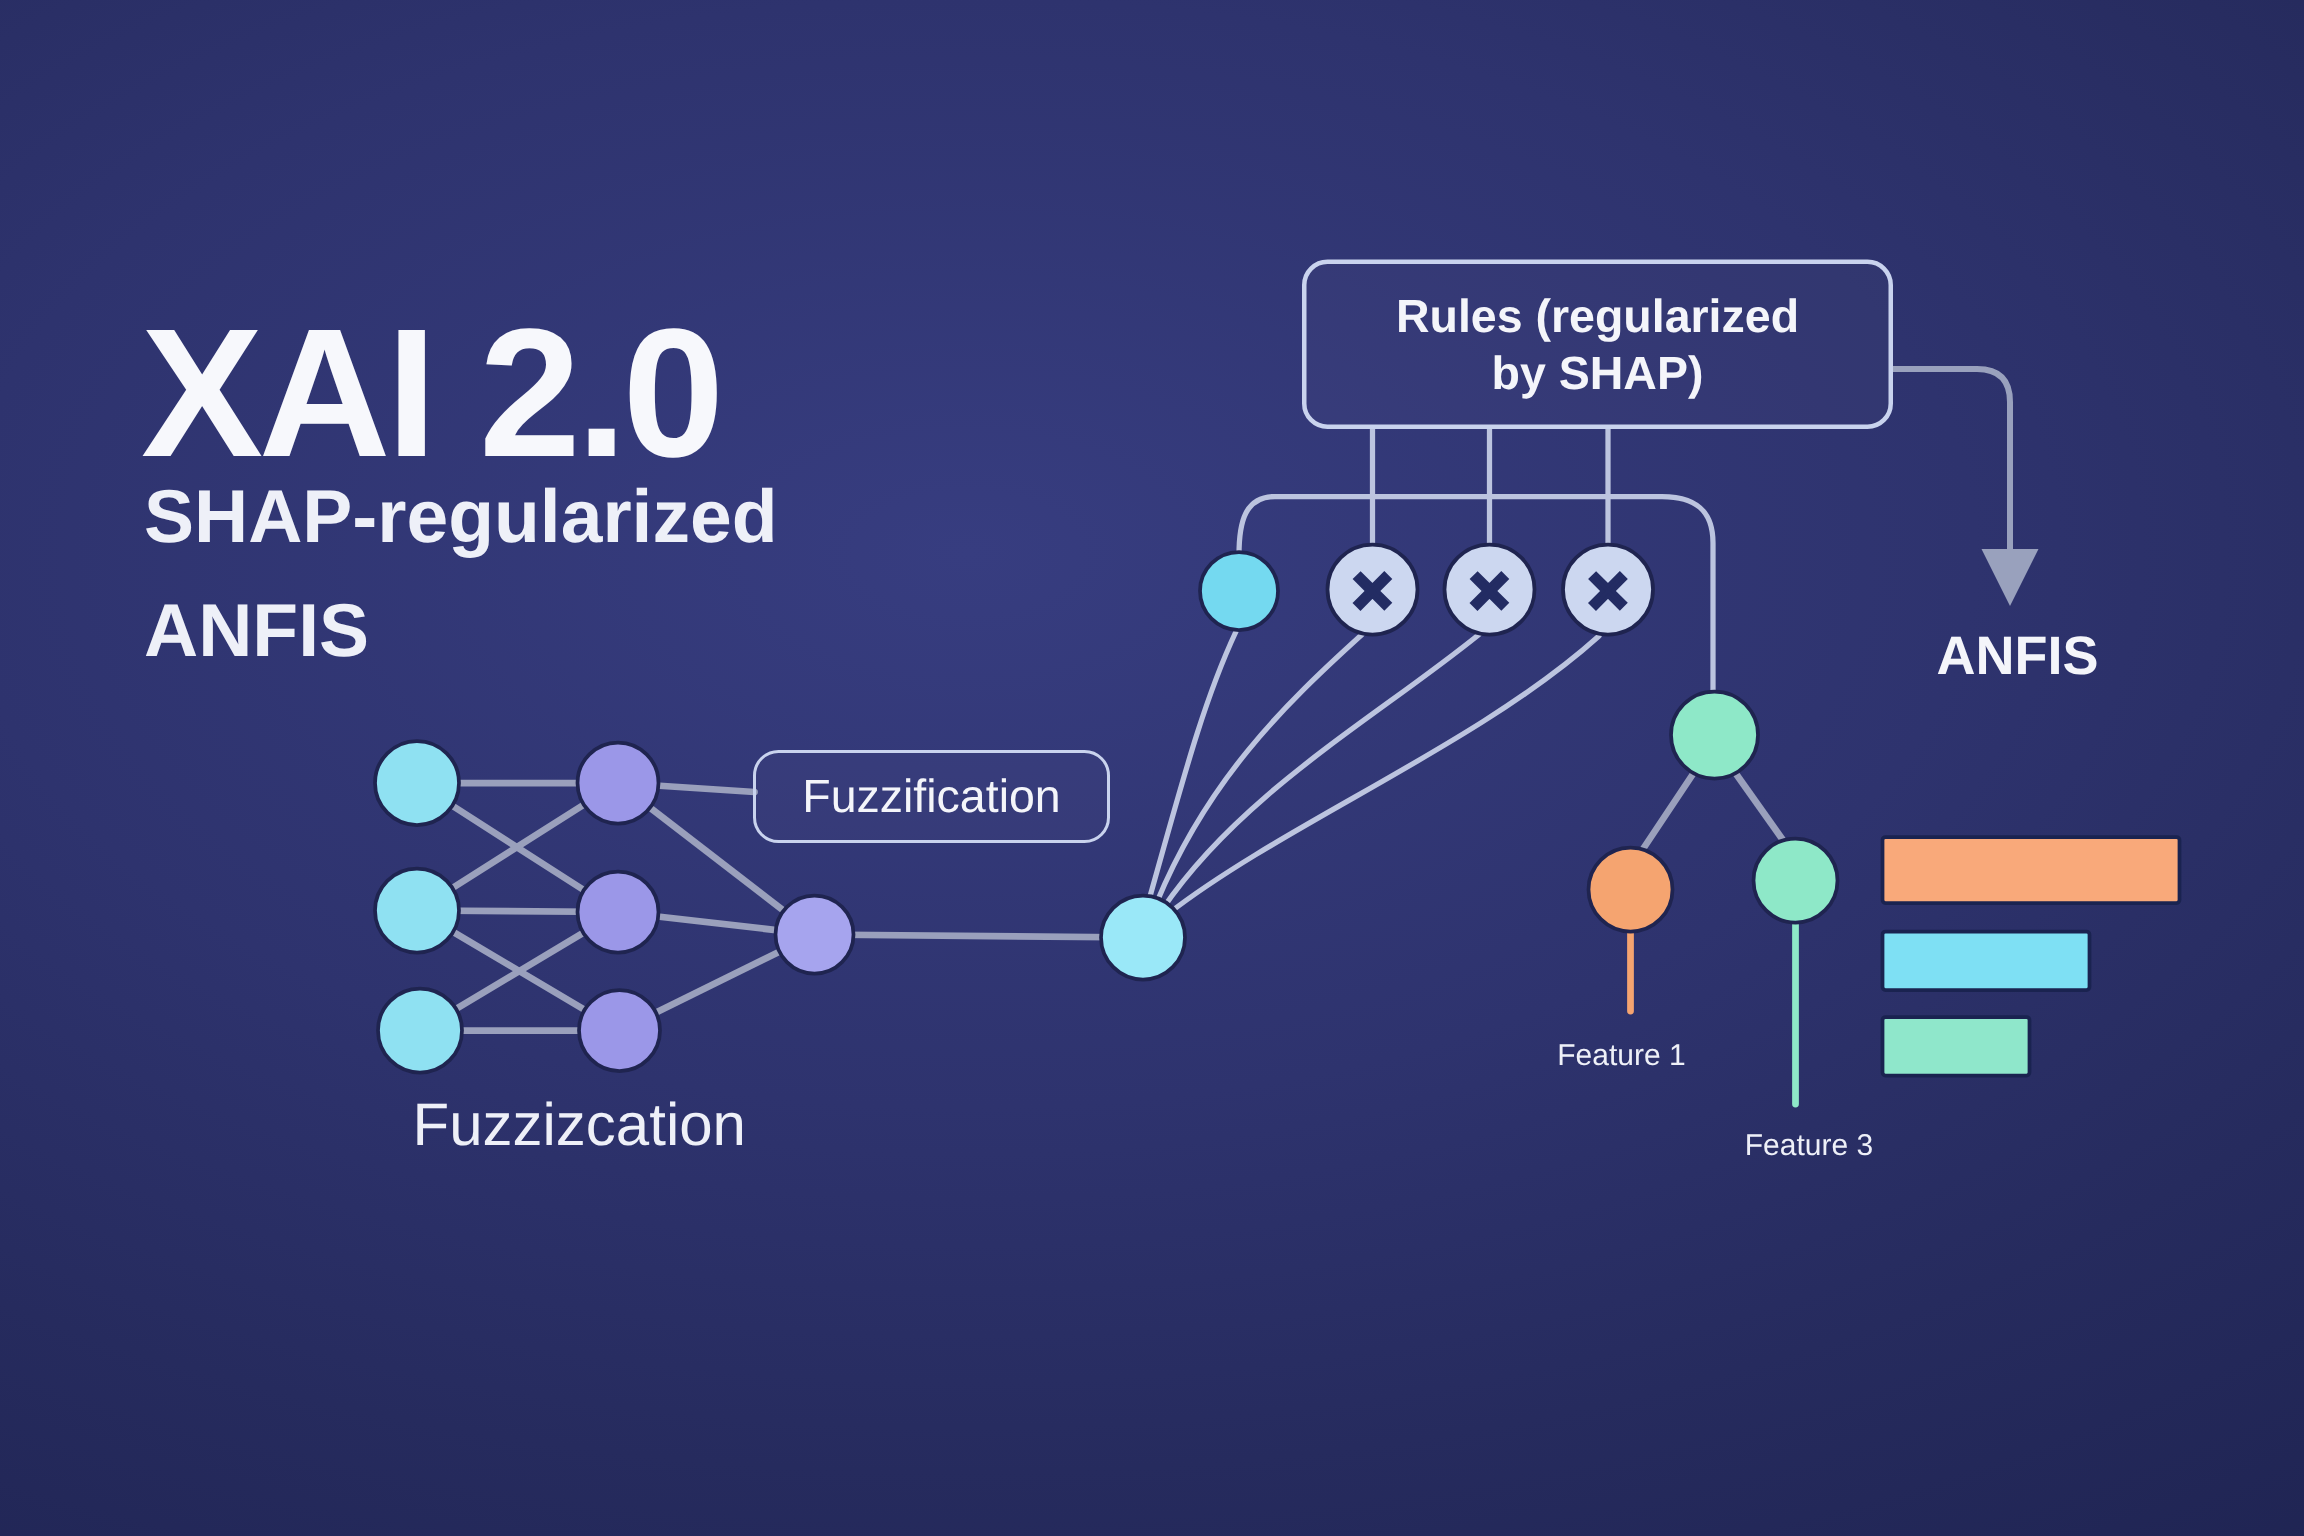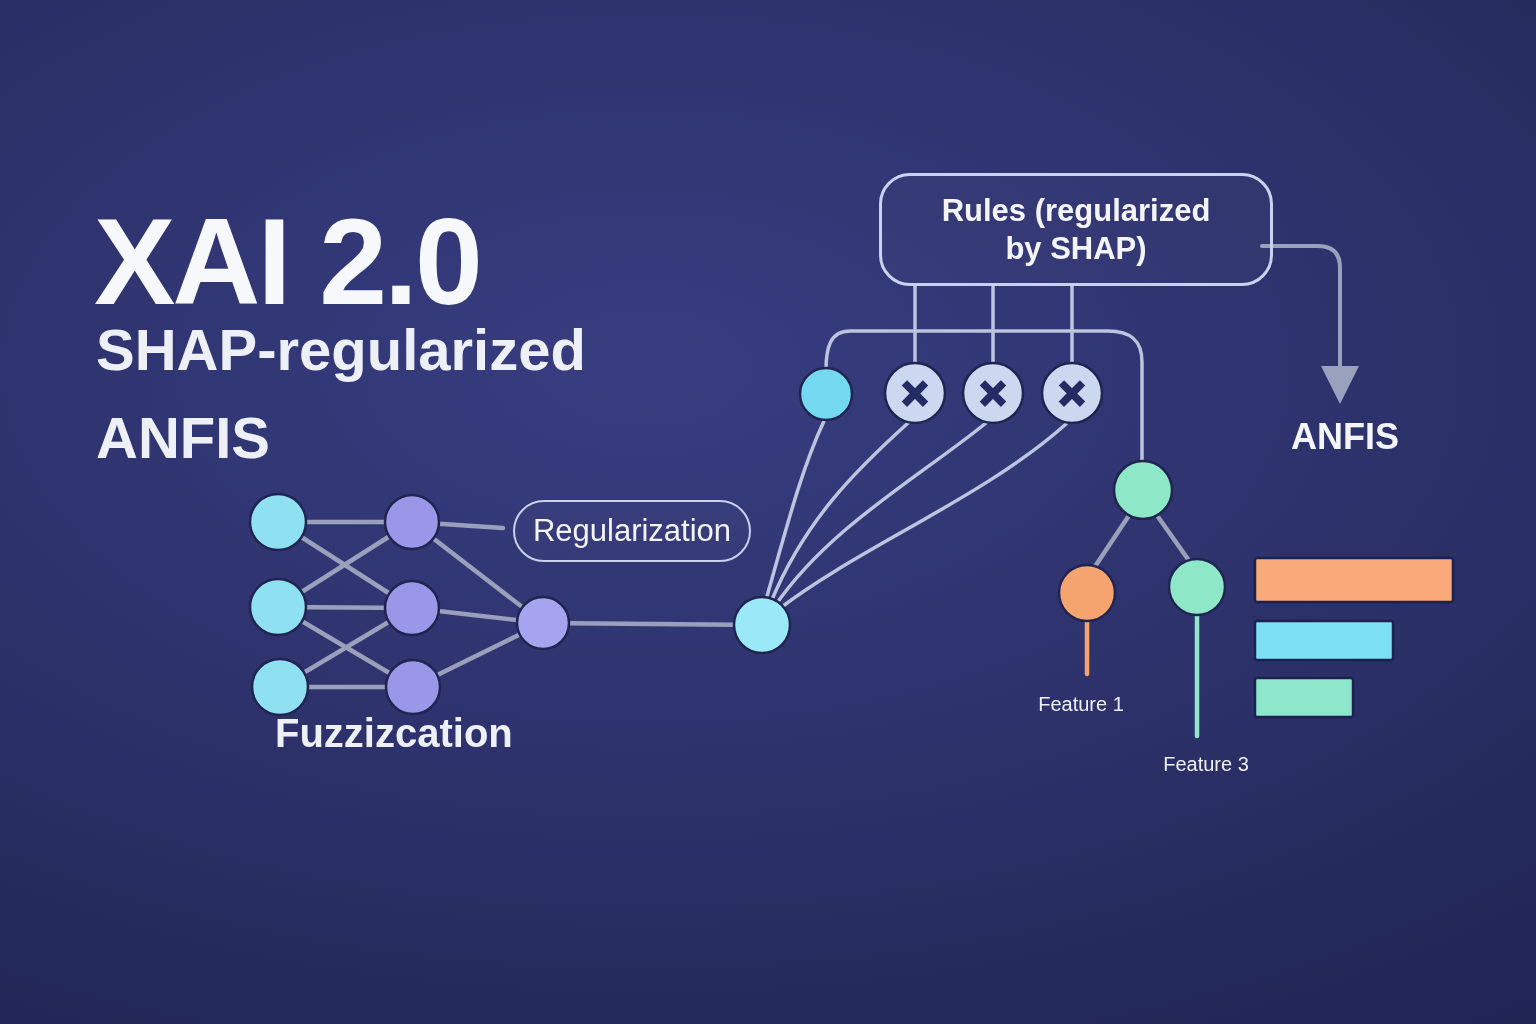--- a/index.html
+++ b/index.html
@@ -19,47 +19,47 @@
   .txt { position: absolute; color: #f2f3f8; }
 
   .page-title {
     left: 94px; top: 148px;
     font-size: 122px; font-weight: 800; letter-spacing: -3px;
     color: #f7f8fc;
     margin-top: 44px;
   }
   .page-subtitle {
     left: 96px; top: 306px;
-    font-size: 58px; font-weight: 600; line-height: 1.52;
+    font-size: 50px; font-weight: 600; line-height: 1.52;
     color: #eef0f8;
   }
 
   .outline-box {
     position: absolute;
     border: 3px solid #c9d3ee;
-    border-radius: 31px;
+    border-radius: 17px;
     background: rgba(255,255,255,0.02);
     display: flex; flex-direction: column;
     align-items: center; justify-content: center;
-    color: #f4f5fa; text-align: center; margin-left: 11px;
+    color: #f4f5fa; text-align: center;
   }
   .rules-box {
     left: 868px; top: 173px; width: 388px; height: 107px;
     font-size: 31px; font-weight: 600; line-height: 1.22;
   }
   .fuzzification-box {
     left: 502px; top: 500px; width: 234px; height: 58px;
     border-width: 2.5px;
     font-size: 31px; font-weight: 500;
   }
 
   .caption {
     font-size: 40px; font-weight: 500; color: #eef0f8;
   }
-  .fuzz-caption { left: 275px; top: 711px; font-weight: bold; }
+  .fuzz-caption { left: 275px; top: 728px; }
 
   .shap-heading {
     left: 1195px; top: 414px; width: 300px;
     text-align: center;
     font-size: 36px; font-weight: 600; line-height: 1.3;
     color: #f4f5fa;
   }
   .feature-label {
     width: 200px; text-align: center;
     font-size: 20px; font-weight: 500; color: #eef0f8;
@@ -151,21 +151,21 @@
     <div>SHAP-regularized</div>
     <div>ANFIS</div>
   </div>
 
   <div class="outline-box rules-box">
     <span>Rules (regularized</span>
     <span>by SHAP)</span>
   </div>
 
   <div class="outline-box fuzzification-box">
-    <span>Regularization</span>
+    <span>Fuzzification</span>
   </div>
 
   <div class="txt caption fuzz-caption">Fuzzizcation</div>
 
   <div class="txt shap-heading">
     <div>ANFIS</div>
   </div>
 
   <div class="txt feature-label feature-1">Feature 1</div>
 

